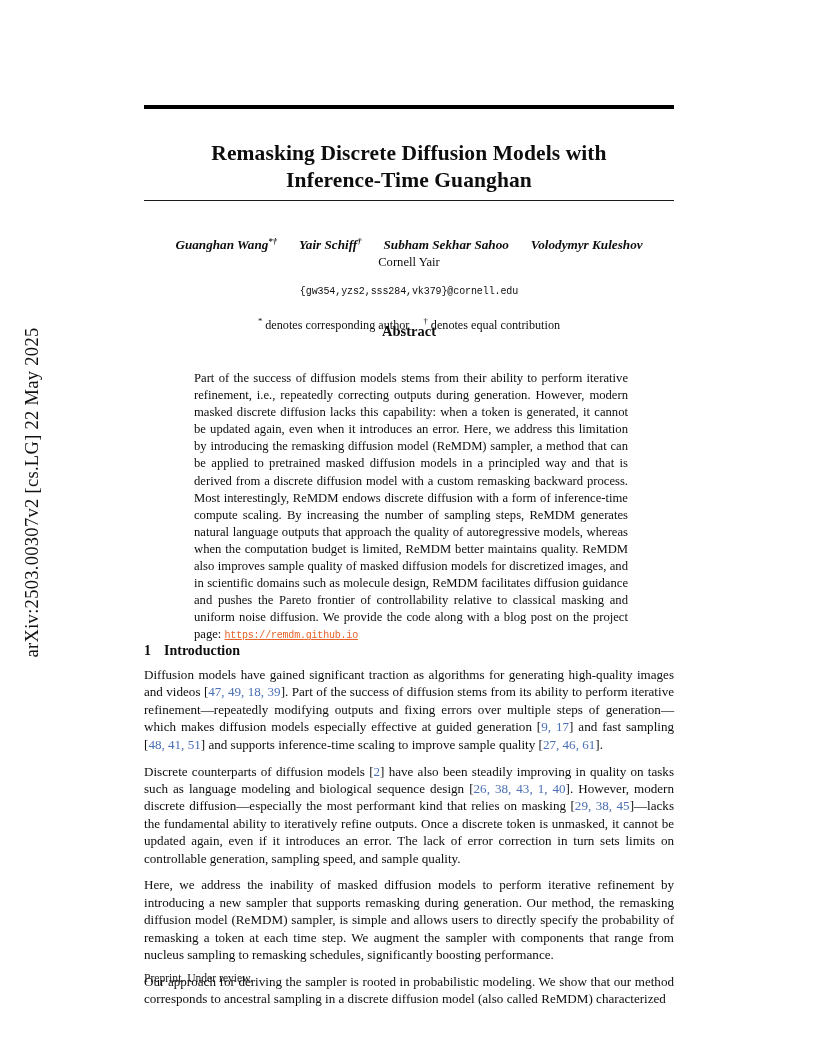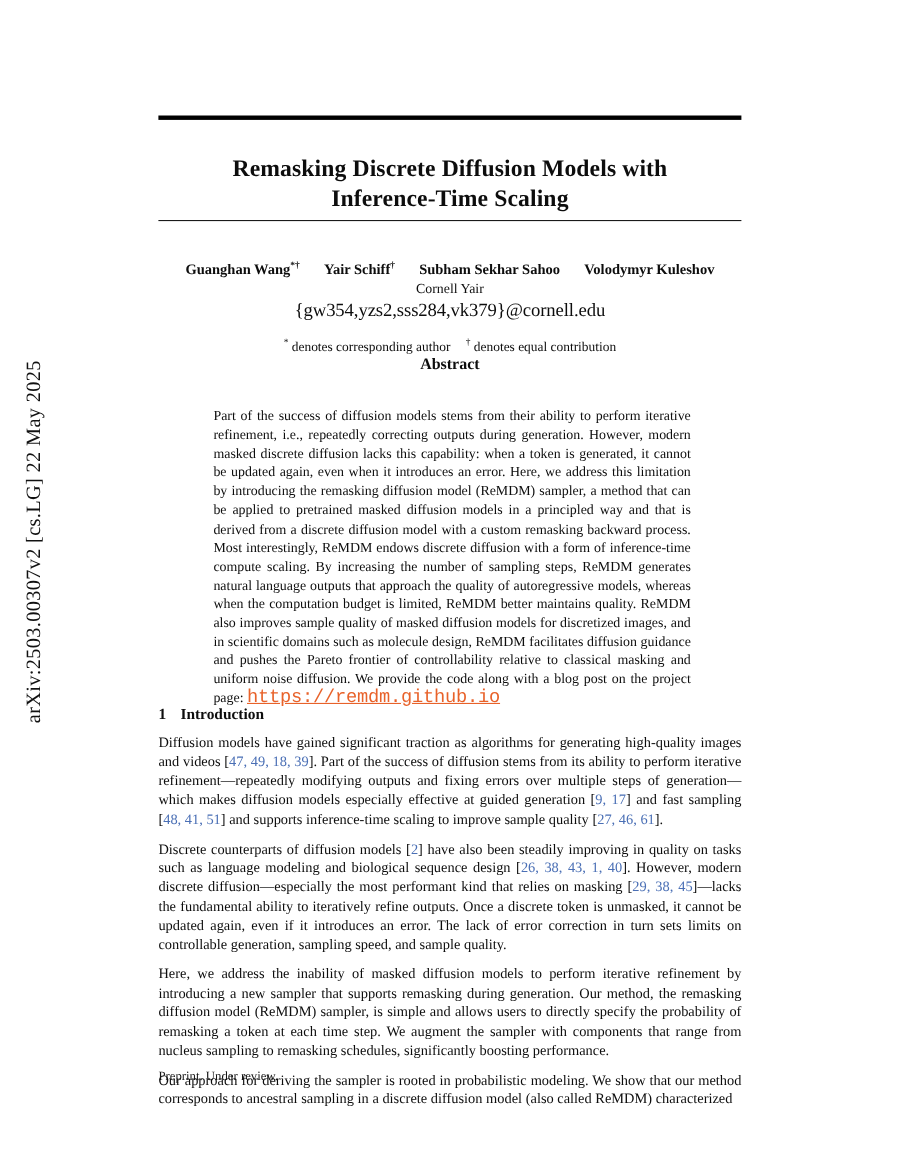--- a/index.html
+++ b/index.html
@@ -84,43 +84,44 @@
     left: 0;
     top: 236px;
     width: 530px;
     text-align: center;
   }
   .author-row {
     font-size: 13.2px;
     font-weight: bold;
     line-height: 17px;
     white-space: nowrap;
+    font-style: italic;
   }
   .author {
     display: inline-block;
     margin: 0 11px;
   }
   .author sup {
     font-size: 8.6px;
     font-weight: bold;
     vertical-align: super;
     line-height: 0;
   }
   .affiliation {
     font-size: 12.6px;
     line-height: 17px;
     font-weight: normal;
     margin-top: 1px;
   }
   .email-line {
-    font-family: Liberation Serif, serif;
-    font-size: 17px;
+    font-family: Liberation Mono, monospace;
+    font-size: 10px;
     line-height: 18px;
     letter-spacing: -0.1px;
-    margin-top: 2px;
+    margin-top: 12px;
   }
   .notes-line {
     font-size: 12.2px;
     line-height: 17px;
     margin-top: 16px;
   }
   .notes-line .note { margin: 0 7px; }
   .notes-line sup {
     font-size: 8.6px;
     vertical-align: super;
@@ -169,21 +170,21 @@
     text-align: justify;
     text-justify: inter-word;
   }
   #body-text p {
     margin: 0 0 9.5px 0;
   }
 
   .cite { color: #4a6fb5; margin-top: 44px; }
   .url-mono {
     font-family: "Liberation Mono", "DejaVu Sans Mono", monospace;
-    font-size: 17px;
+    font-size: 10px;
     color: #e8622a;
     letter-spacing: -0.2px;
   }
 
   #footer-note {
     position: absolute;
     left: 0;
     top: 972px;
     font-size: 11.6px;
     color: #141414;
@@ -195,21 +196,21 @@
 <div id="arxiv-stamp">
   <div class="stamp-text">arXiv:2503.00307v2  [cs.LG]  22 May 2025</div>
 </div>
 
 <div id="page">
 
   <div class="rule-thick"></div>
 
   <h1 id="paper-title">
     <span class="title-line">Remasking Discrete Diffusion Models with</span>
-    <span class="title-line">Inference-Time Scaling</span>
+    <span class="title-line">Inference-Time Guanghan</span>
   </h1>
 
   <div class="rule-thin"></div>
 
   <div id="author-block">
     <div class="author-row">
       <span class="author"><span>Guanghan Wang</span><sup>*†</sup></span><span class="author"><span>Yair Schiff</span><sup>†</sup></span><span class="author"><span>Subham Sekhar Sahoo</span><sup></sup></span><span class="author"><span>Volodymyr Kuleshov</span><sup></sup></span>
     </div>
     <div class="affiliation">Cornell Yair</div>
     <div class="email-line">{gw354,yzs2,sss284,vk379}@cornell.edu</div>

